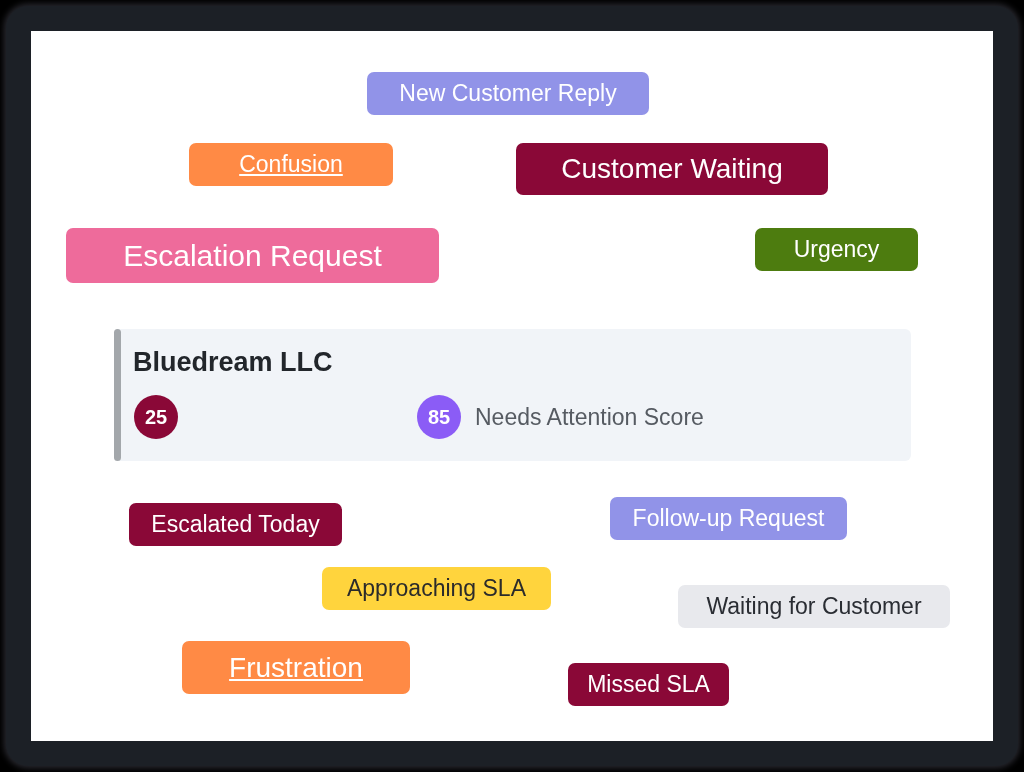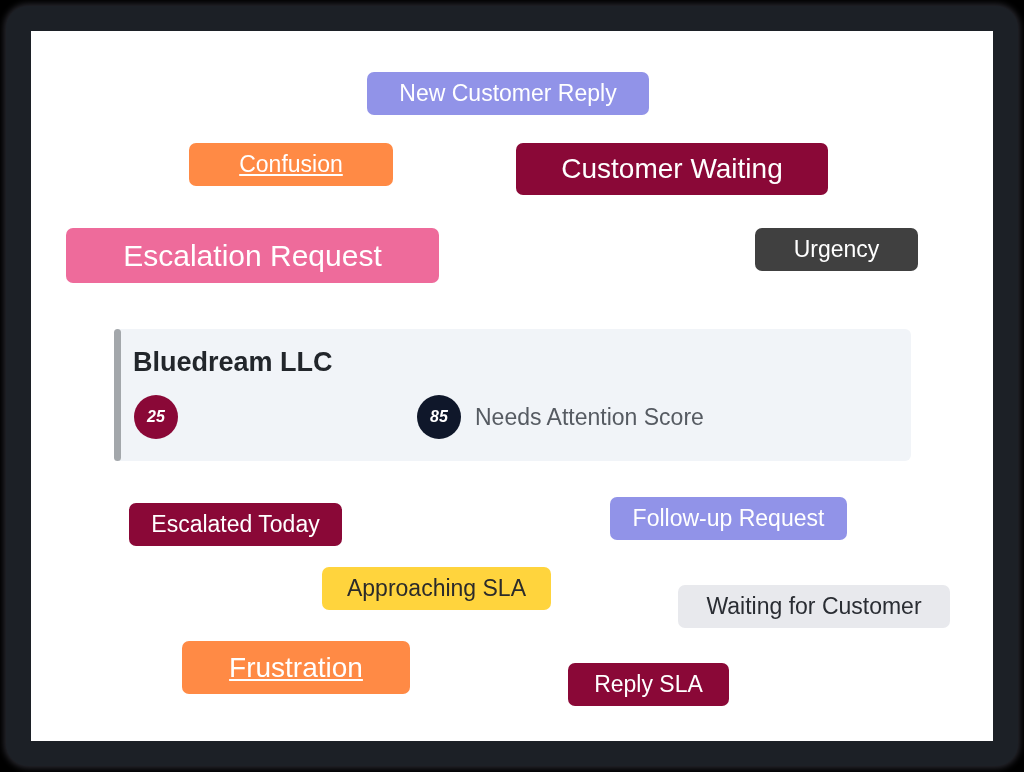--- a/index.html
+++ b/index.html
@@ -21,40 +21,40 @@
   .tag {
     position: absolute; box-sizing: border-box;
     display: flex; align-items: center; justify-content: center;
     border-radius: 7px; color: #ffffff; white-space: nowrap;
     cursor: pointer;
   }
   .lavender { background: #9193e8; }
   .orange { background: #ff8a45; text-decoration: underline; }
   .maroon { background: #8a0837; }
   .pink { background: #ee6b9b; }
-  .indigo { background: #404040; }
+  .indigo { background: #4d7c0f; }
   .yellow { background: #ffd43d; color: #2b2b2b; }
   .gray { background: #e8e9ed; color: #2a2d33; }
 
   .card {
     position: absolute; left: 114px; top: 329px; width: 797px; height: 132px;
     background: #f1f4f8; border-radius: 6px; box-sizing: border-box;
   }
   .card-accent {
     position: absolute; left: 0; top: 0; width: 7px; height: 132px;
     background: #a3a7ab; border-radius: 4px;
   }
   .card-title {
     position: absolute; left: 19px; top: 18px;
     font-size: 27px; font-weight: bold; color: #22262b;
   }
   .score-circle {
     position: absolute; width: 44px; height: 44px; border-radius: 50%;
-    color: #fff; font-size: 16px; font-weight: bold;
-    display: flex; align-items: center; justify-content: center; font-style: italic;
+    color: #fff; font-size: 20px; font-weight: bold;
+    display: flex; align-items: center; justify-content: center;
   }
   .score-label {
     position: absolute; font-size: 23px; color: #565b62;
   }
 </style>
 </head>
 <body>
 
 <div class="frame"></div>
 <div class="canvas"></div>
@@ -68,27 +68,27 @@
 <div class="tag pink" style="left:66px;top:228px;width:373px;height:55px;font-size:30px;">Escalation Request</div>
 
 <div class="tag indigo" style="left:755px;top:228px;width:163px;height:43px;font-size:23px;">Urgency</div>
 
 <div class="card">
   <div class="card-accent"></div>
   <div class="card-title">Bluedream LLC</div>
 
   <div class="score-circle" style="left:20px;top:66px;background:#8a0837;">25</div>
 
-  <div class="score-circle" style="left:303px;top:66px;background:#0f172a;">85</div>
+  <div class="score-circle" style="left:303px;top:66px;background:#8b5cf6;">85</div>
   <div class="score-label" style="left:361px;top:75px;">Needs Attention Score</div>
 </div>
 
 <div class="tag maroon" style="left:129px;top:503px;width:213px;height:43px;font-size:23px;">Escalated Today</div>
 
 <div class="tag lavender" style="left:610px;top:497px;width:237px;height:43px;font-size:23px;">Follow-up Request</div>
 
 <div class="tag yellow" style="left:322px;top:567px;width:229px;height:43px;font-size:23px;">Approaching SLA</div>
 
 <div class="tag gray" style="left:678px;top:585px;width:272px;height:43px;font-size:23px;">Waiting for Customer</div>
 
 <div class="tag orange" style="left:182px;top:641px;width:228px;height:53px;font-size:28px;">Frustration</div>
 
-<div class="tag maroon" style="left:568px;top:663px;width:161px;height:43px;font-size:23px;">Reply SLA</div>
+<div class="tag maroon" style="left:568px;top:663px;width:161px;height:43px;font-size:23px;">Missed SLA</div>
 
 </body></html>

